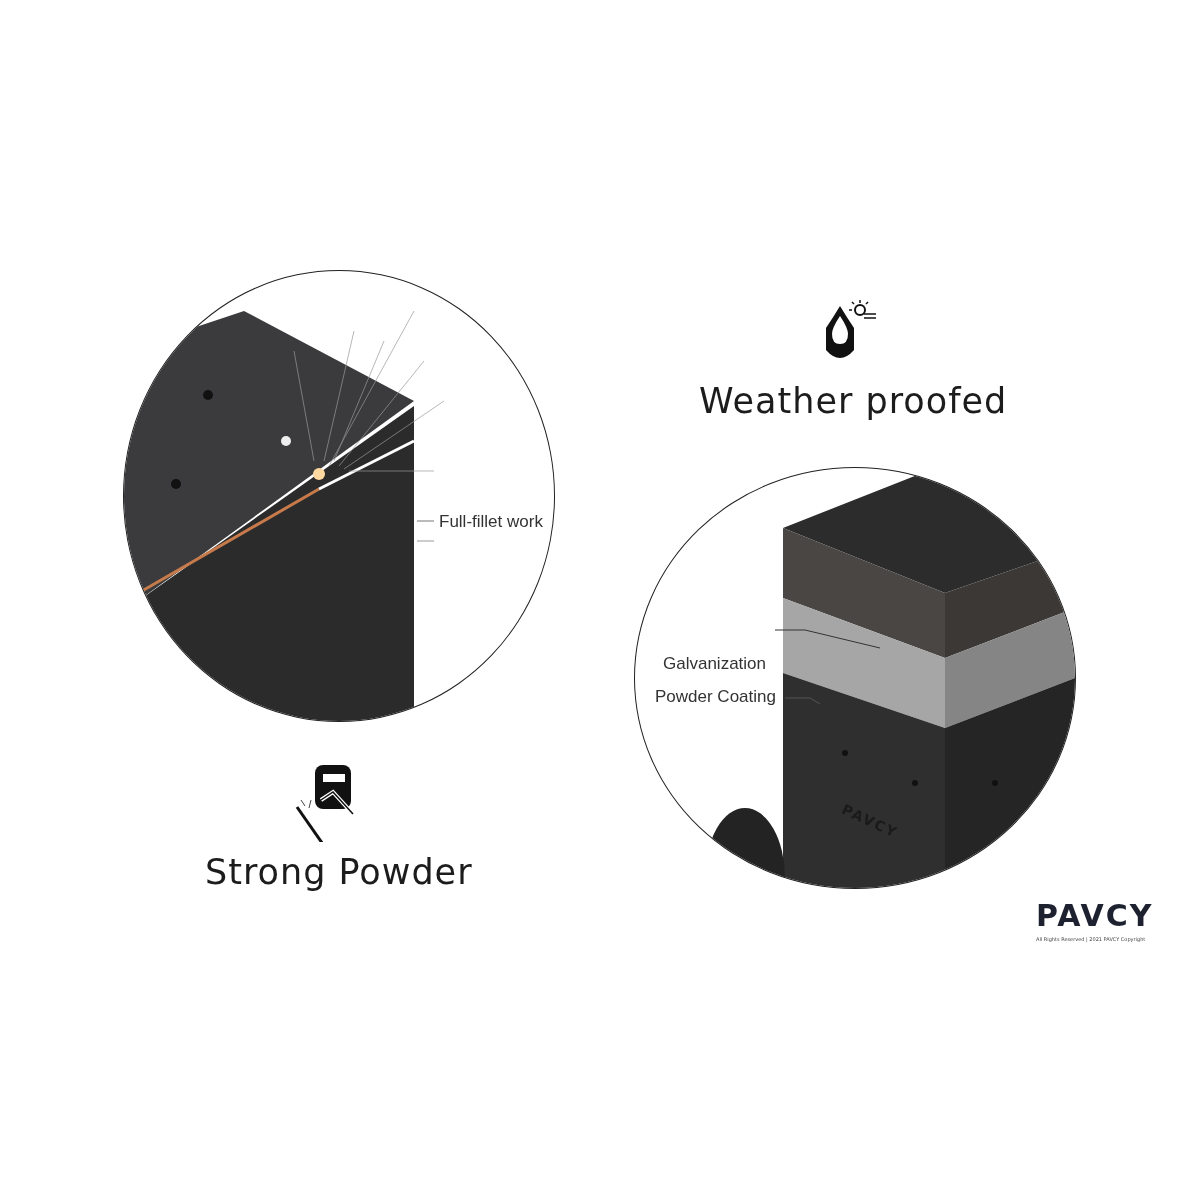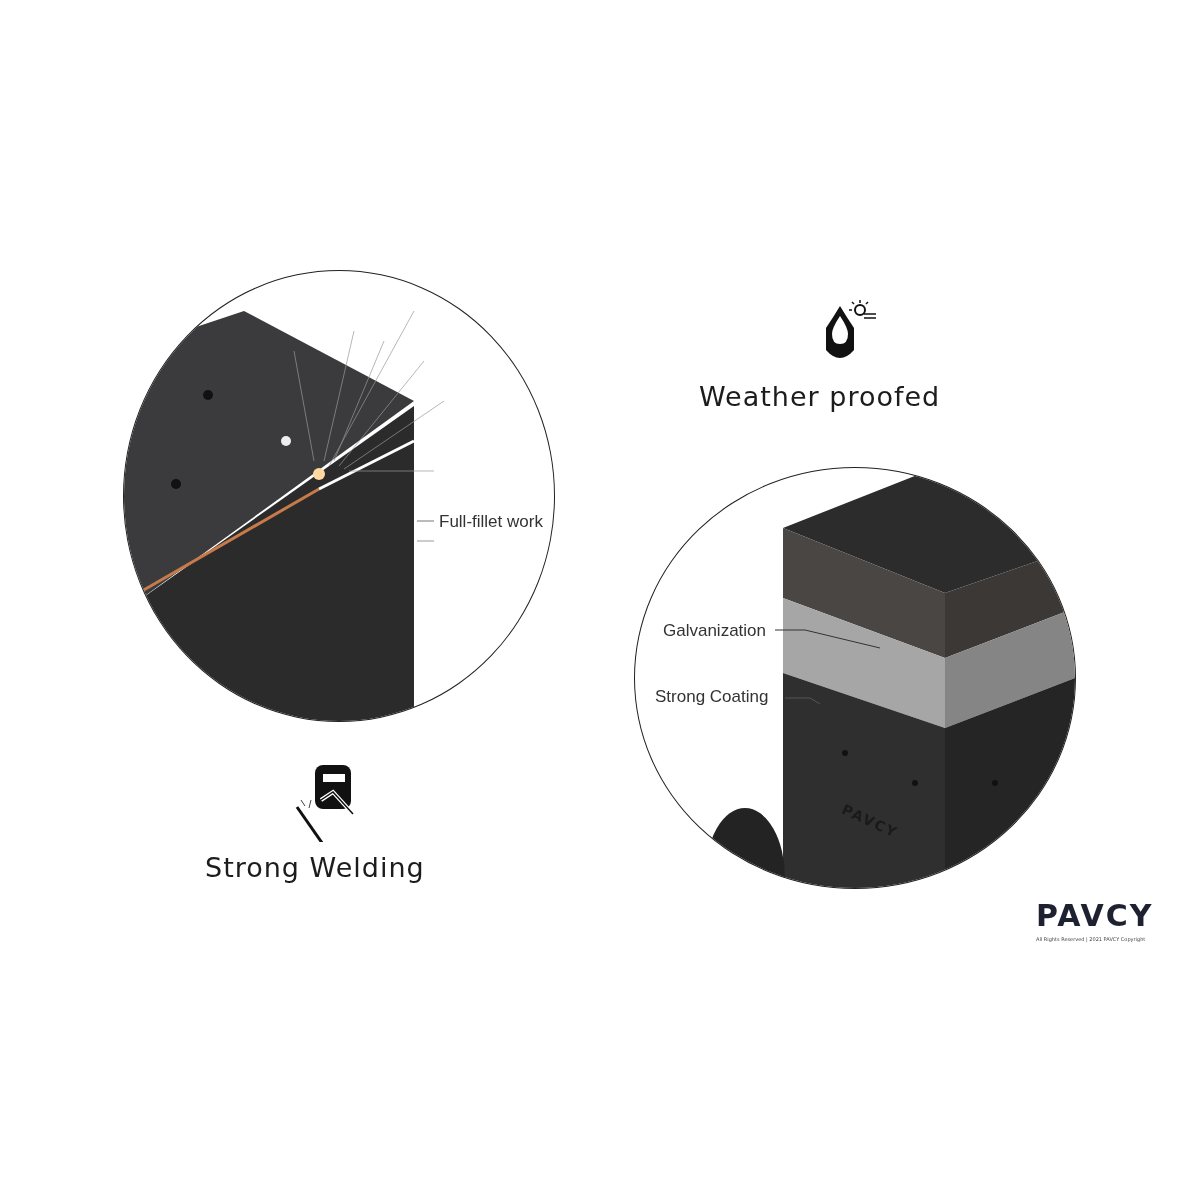--- a/index.html
+++ b/index.html
@@ -1,19 +1,19 @@
 <!DOCTYPE html>
 <html><head>
 <meta charset="utf-8">
 <style>
   html, body { margin:0; padding:0; background:#ffffff; }
   body { width:1200px; height:1200px; position:relative; overflow:hidden; font-family:"DejaVu Sans", sans-serif; color:#1a1a1a; }
   .abs { position:absolute; }
   .circle { border:1.5px solid #222; border-radius:50%; overflow:hidden; background:#fff; }
-  .heading { font-size:27px; letter-spacing:1px; color:#1c1c1c; font-weight:400; white-space:nowrap; }
+  .heading { font-size:35px; letter-spacing:1px; color:#1c1c1c; font-weight:400; white-space:nowrap; }
   .callout { font-size:17px; color:#333; white-space:nowrap; font-family:"Liberation Sans", sans-serif; }
   .brand { font-family:"DejaVu Sans", sans-serif; font-weight:bold; font-size:30px; letter-spacing:2px; color:#1e2230; }
   .brand-sub { font-size:5px; color:#444; white-space:nowrap; }
 </style>
 </head>
 <body>
 
 <div class="abs circle" style="left:123px; top:270px; width:430px; height:450px;">
   <svg width="430" height="450" viewBox="0 0 430 450">
 
@@ -51,21 +51,21 @@
     <rect x="30" y="12" width="22" height="8" fill="#fff"></rect>
     <polyline points="28,38 40,30 60,52" fill="none" stroke="#fff" stroke-width="4"></polyline>
     <polyline points="28,38 40,30 60,52" fill="none" stroke="#111" stroke-width="1.5"></polyline>
     <line x1="4" y1="45" x2="34" y2="88" stroke="#111" stroke-width="3"></line>
     <g stroke="#444" stroke-width="1">
         <line x1="12" y1="44" x2="8" y2="38"></line>
         <line x1="16" y1="46" x2="18" y2="38"></line>
       </g>
   </svg>
 </div>
-<div class="abs heading" style="left:205px; top:852px;">Strong Welding</div>
+<div class="abs heading" style="left:205px; top:852px;">Strong Powder</div>
 
 <div class="abs" style="left:818px; top:298px; width:62px; height:70px;">
   <svg width="62" height="70" viewBox="0 0 62 70">
     <path d="M8,30 Q16,18 22,8 Q28,18 36,30 L36,52 Q22,68 8,52 Z" fill="#111"></path>
     <path d="M22,18 Q14,30 14,36 Q14,46 22,46 Q30,46 30,36 Q30,30 22,18 Z" fill="#fff"></path>
     <circle cx="42" cy="12" r="5" fill="none" stroke="#111" stroke-width="2"></circle>
     <g stroke="#111" stroke-width="1.5">
       <line x1="42" y1="2" x2="42" y2="5"></line>
         <line x1="34" y1="12" x2="31" y2="12"></line>
       <line x1="36" y1="6" x2="34" y2="4"></line>
@@ -95,17 +95,17 @@
 
     <circle cx="210" cy="285" r="3" fill="#111"></circle>
     <circle cx="280" cy="315" r="3" fill="#111"></circle>
     <circle cx="360" cy="315" r="3" fill="#111"></circle>
 
     <polyline points="140,162 170,162 245,180" fill="none" stroke="#333" stroke-width="1"></polyline>
     <polyline points="150,230 175,230 185,236" fill="none" stroke="#555" stroke-width="1"></polyline>
   </svg>
   <div class="abs" style="left:205px; top:345px; font-size:14px; color:#1a1a1a; font-weight:bold; transform:rotate(25deg); letter-spacing:2px;">PAVCY</div>
 </div>
-<div class="abs callout" style="left:663px; top:621px;">Galvanization</div>
-<div class="abs callout" style="left:655px; top:687px;">Strong Coating</div>
+<div class="abs callout" style="left:663px; top:654px;">Galvanization</div>
+<div class="abs callout" style="left:655px; top:687px;">Powder Coating</div>
 
 <div class="abs brand" style="left:1036px; top:898px;">PAVCY</div>
 <div class="abs brand-sub" style="left:1036px; top:936px;">All Rights Reserved | 2021 PAVCY Copyright</div>
 
 </body></html>

